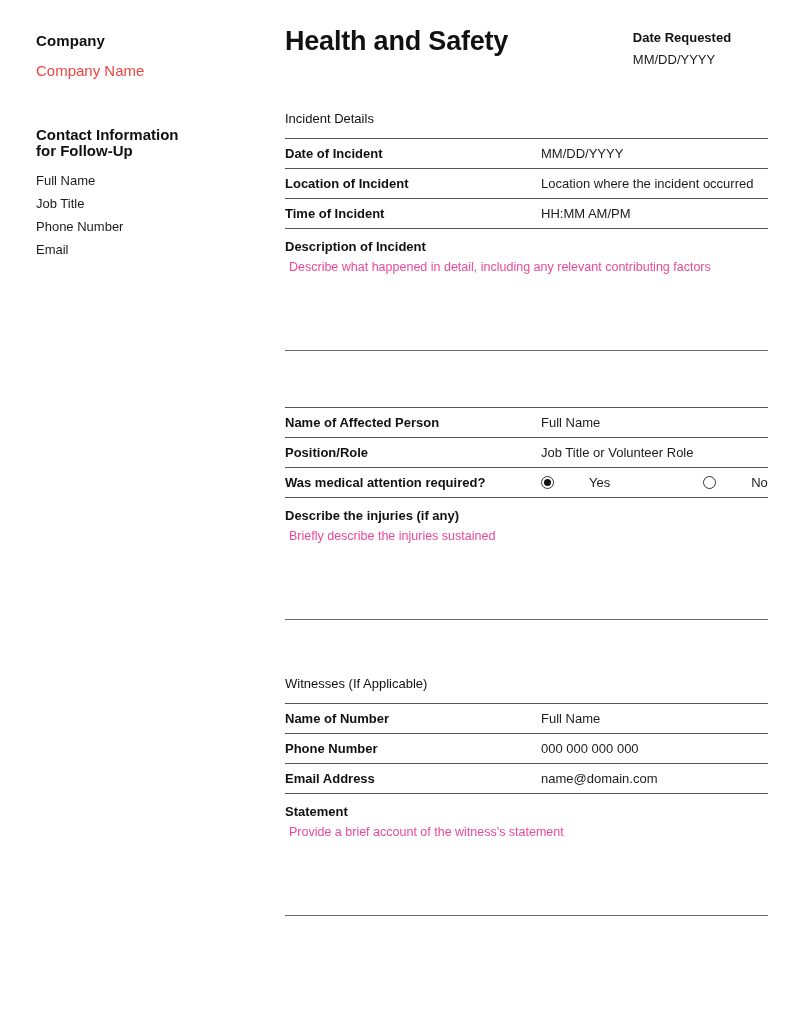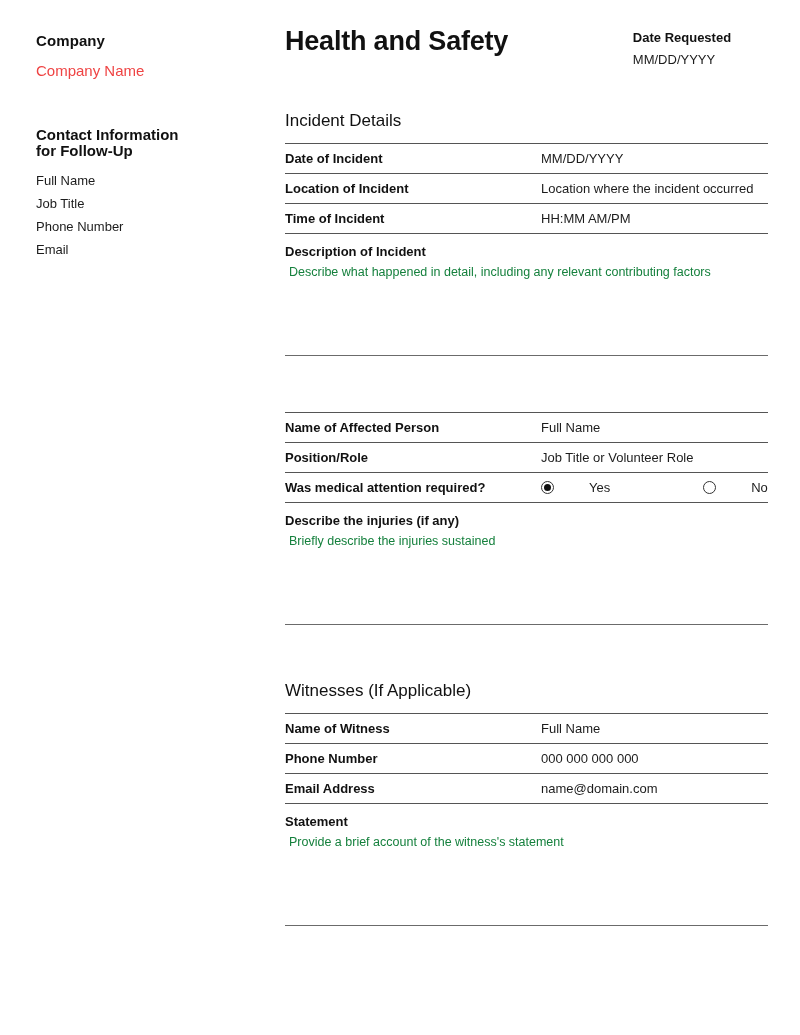--- a/index.html
+++ b/index.html
@@ -53,38 +53,38 @@
   }
   .date-requested { width: 135px; padding-top: 6px; }
   .dr-label { font-size: 13px; font-weight: bold; margin-bottom: 7px; }
   .dr-value { font-size: 13px; color: #1c1c1c; }
 
   
   .section { margin-top: 44px; }
   .section.spaced { margin-top: 56px; }
   .section-heading {
     margin: 0 0 12px 0;
-    font-size: 17px;
+    font-size: 13px;
     font-weight: 400;
     color: #111;
   }
   .form-table { border-top: 1px solid #555555; }
   .form-row {
     display: flex;
     align-items: center;
     height: 30px;
     border-bottom: 1px solid #555555;
     font-size: 13px;
   }
   .form-row .label { width: 256px; font-weight: bold; padding-right: 20px; }
   .form-row .value { flex: 1; color: #1c1c1c; }
 
   .desc-label { font-weight: bold; font-size: 13px; padding: 10px 0 2px 0; }
   .desc-area { border-bottom: 1px solid #6b6b6b; padding-bottom: 76px; }
-  .desc-placeholder { font-size: 12.5px; color: #15803d; padding: 4px 0 0 4px; }
+  .desc-placeholder { font-size: 12.5px; color: #ec4899; padding: 4px 0 0 4px; }
 
   
   .radios { display: flex; align-items: center; }
   .radio-option { display: inline-flex; align-items: center; cursor: pointer; }
   .radio-option.first { margin-right: 93px; }
   .radio-circle {
     width: 13px; height: 13px;
     border: 1px solid #333;
     border-radius: 50%;
     display: inline-flex;
@@ -180,21 +180,21 @@
       <div class="desc-label">Describe the injuries (if any)</div>
       <div class="desc-area">
         <div class="desc-placeholder">Briefly describe the injuries sustained</div>
       </div>
     </section>
 
     <section class="section spaced">
       <h2 class="section-heading">Witnesses (If Applicable)</h2>
       <div class="form-table">
         <div class="form-row">
-          <div class="label">Name of Witness</div>
+          <div class="label">Name of Number</div>
           <div class="value">Full Name</div>
         </div>
         <div class="form-row">
           <div class="label">Phone Number</div>
           <div class="value">000 000 000 000</div>
         </div>
         <div class="form-row">
           <div class="label">Email Address</div>
           <div class="value">name@domain.com</div>
         </div>

